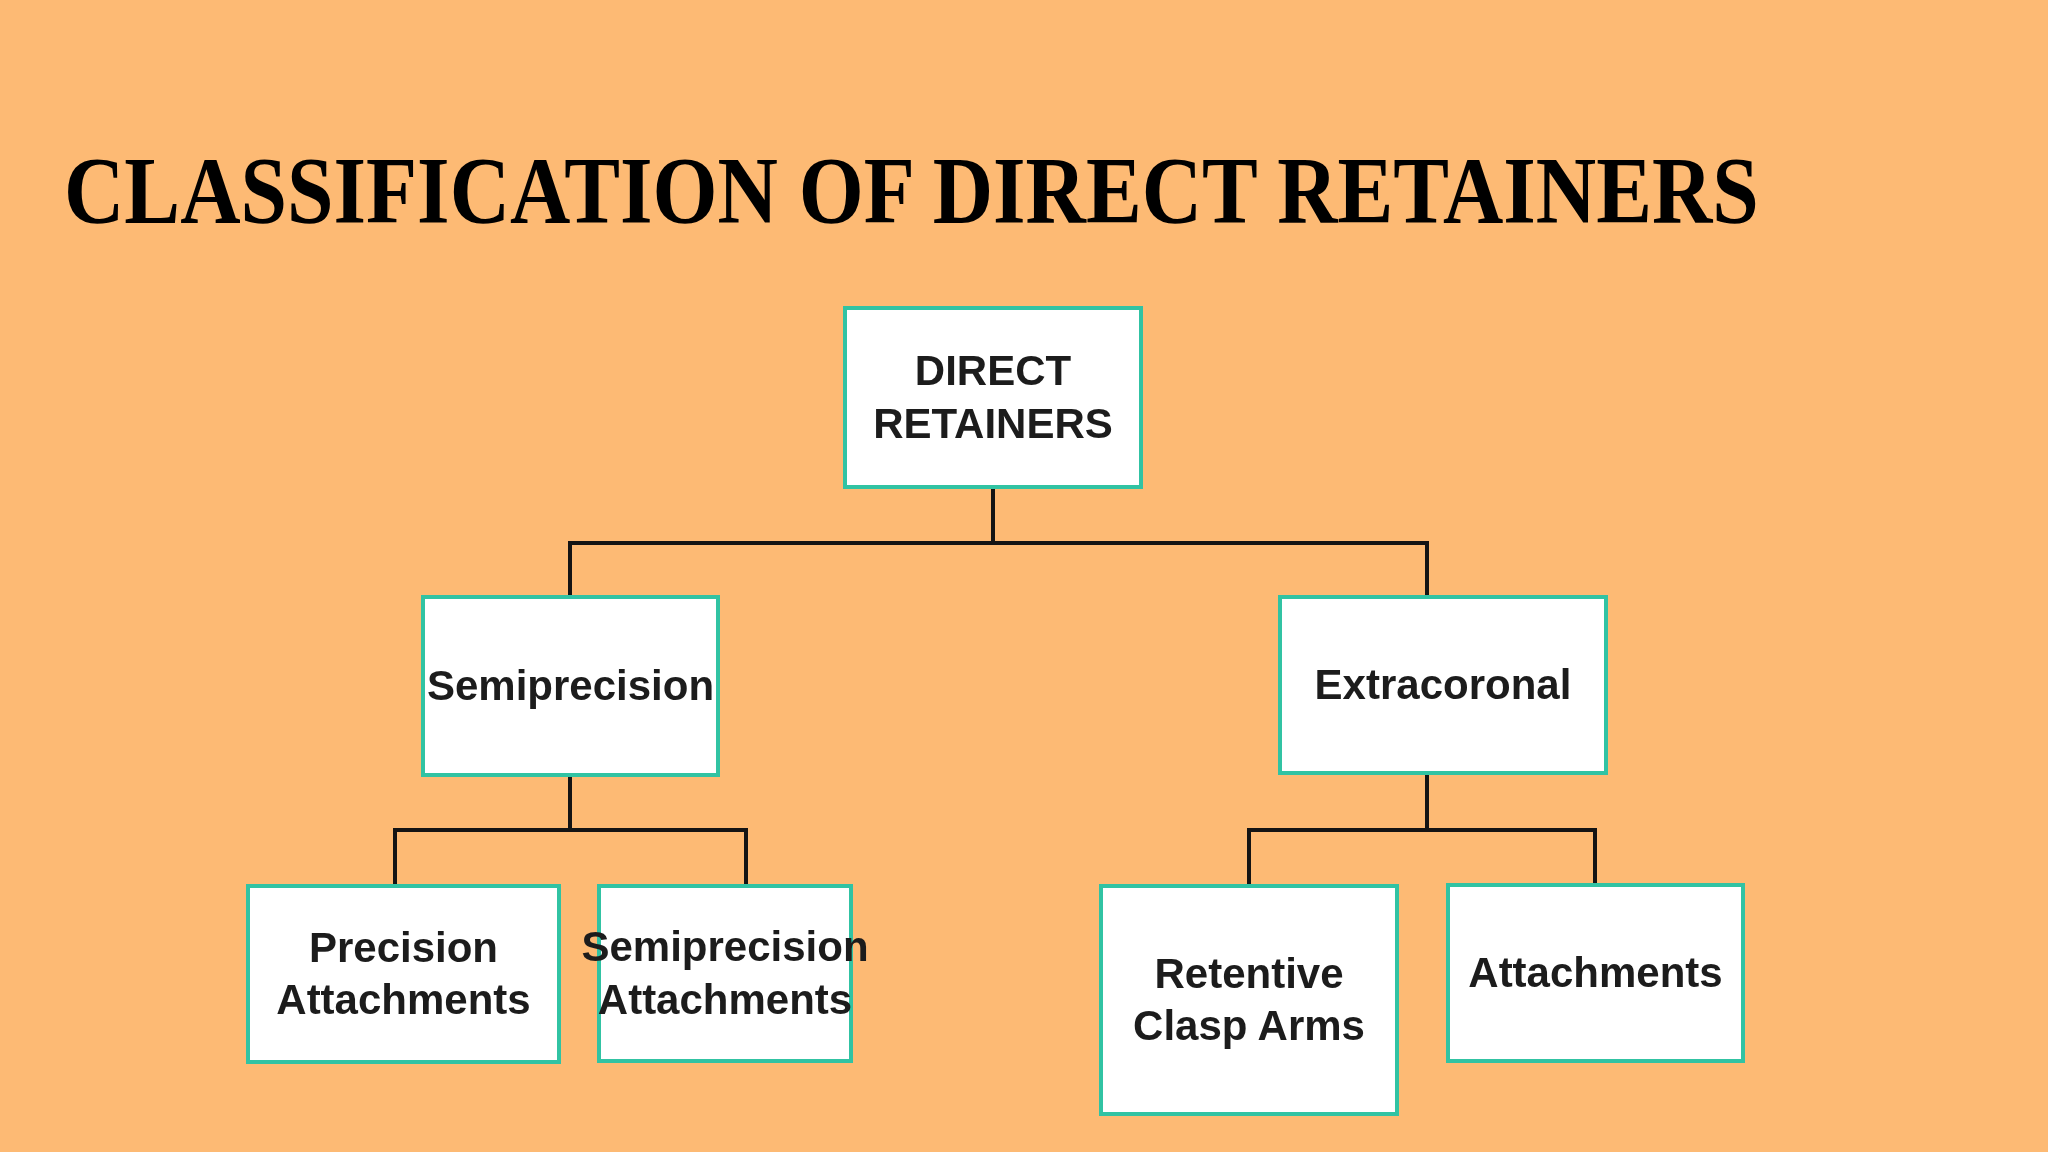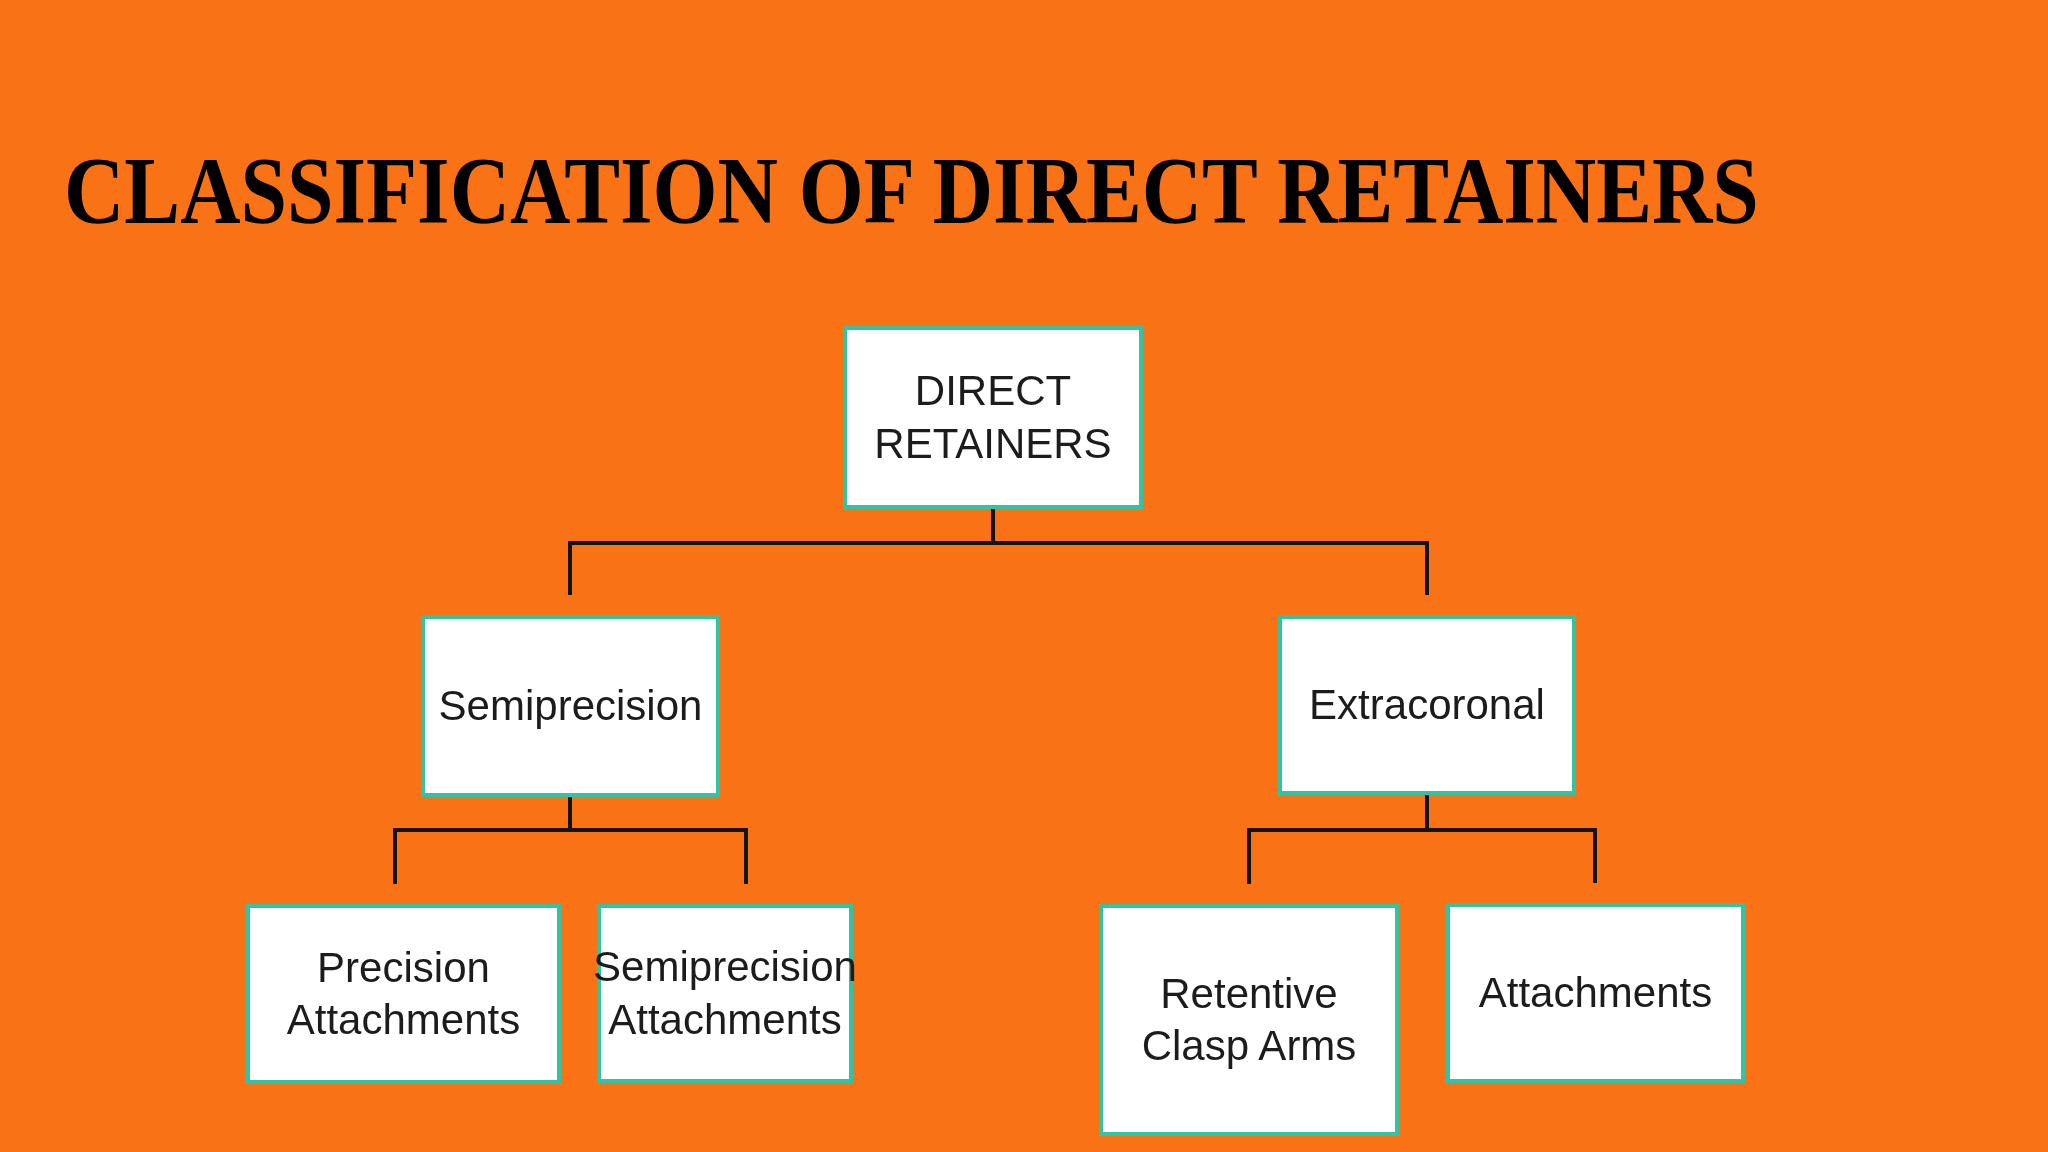--- a/index.html
+++ b/index.html
@@ -4,21 +4,21 @@
 <style>
   html, body {
     margin: 0;
     padding: 0;
     background: #ffffff;
   }
   .slide {
     position: relative;
     width: 2048px;
     height: 1152px;
-    background: #f97316;
+    background: #fdba74;
     overflow: hidden;
     font-family: "Liberation Sans", "DejaVu Sans", sans-serif;
   }
   .slide-title {
     position: absolute;
     left: 64px;
     top: 80px;
     font-family: "Liberation Serif", "DejaVu Serif", serif;
     font-weight: bold;
     font-size: 95px;
@@ -33,28 +33,27 @@
     position: absolute;
     box-sizing: border-box;
     border: 4px solid #31c3a3;
     background: #ffffff;
     display: flex;
     align-items: center;
     justify-content: center;
     text-align: center;
     color: #1c1c1c;
     font-size: 42px;
-    font-weight: 400;
+    font-weight: 700;
     line-height: 1.25;
     white-space: pre-line;
-    margin-top: 20px;
   }
   .node-root          { left: 843px;  top: 306px; width: 300px; height: 183px; }
   .node-intracoronal  { left: 421px;  top: 595px; width: 299px; height: 182px; }
-  .node-extracoronal  { left: 1278px; top: 595px; width: 298px; height: 180px; }
+  .node-extracoronal  { left: 1278px; top: 595px; width: 330px; height: 180px; }
   .node-precision     { left: 246px;  top: 884px; width: 315px; height: 180px; }
   .node-semiprecision { left: 597px;  top: 884px; width: 256px; height: 179px; }
   .node-retentive     { left: 1099px; top: 884px; width: 300px; height: 232px; }
   .node-attachments   { left: 1446px; top: 883px; width: 299px; height: 180px; }
   .line {
     position: absolute;
     background: #141414;
   }
   
   .c-root-stem  { left: 991px;  top: 489px; width: 4px;   height: 54px; }

